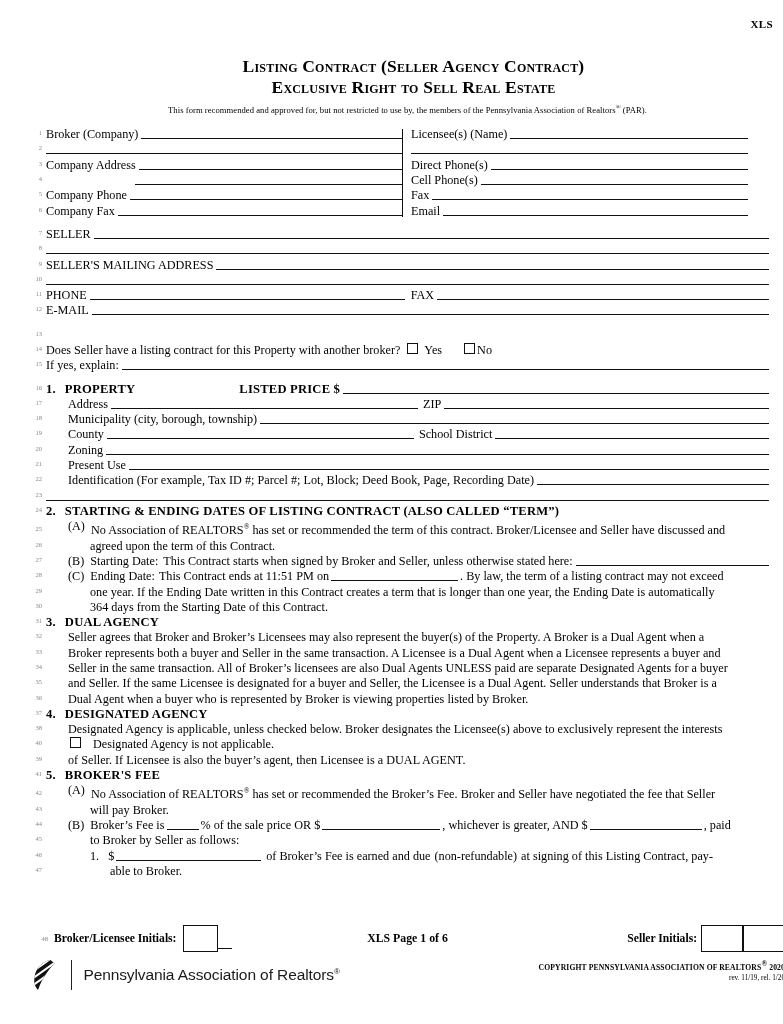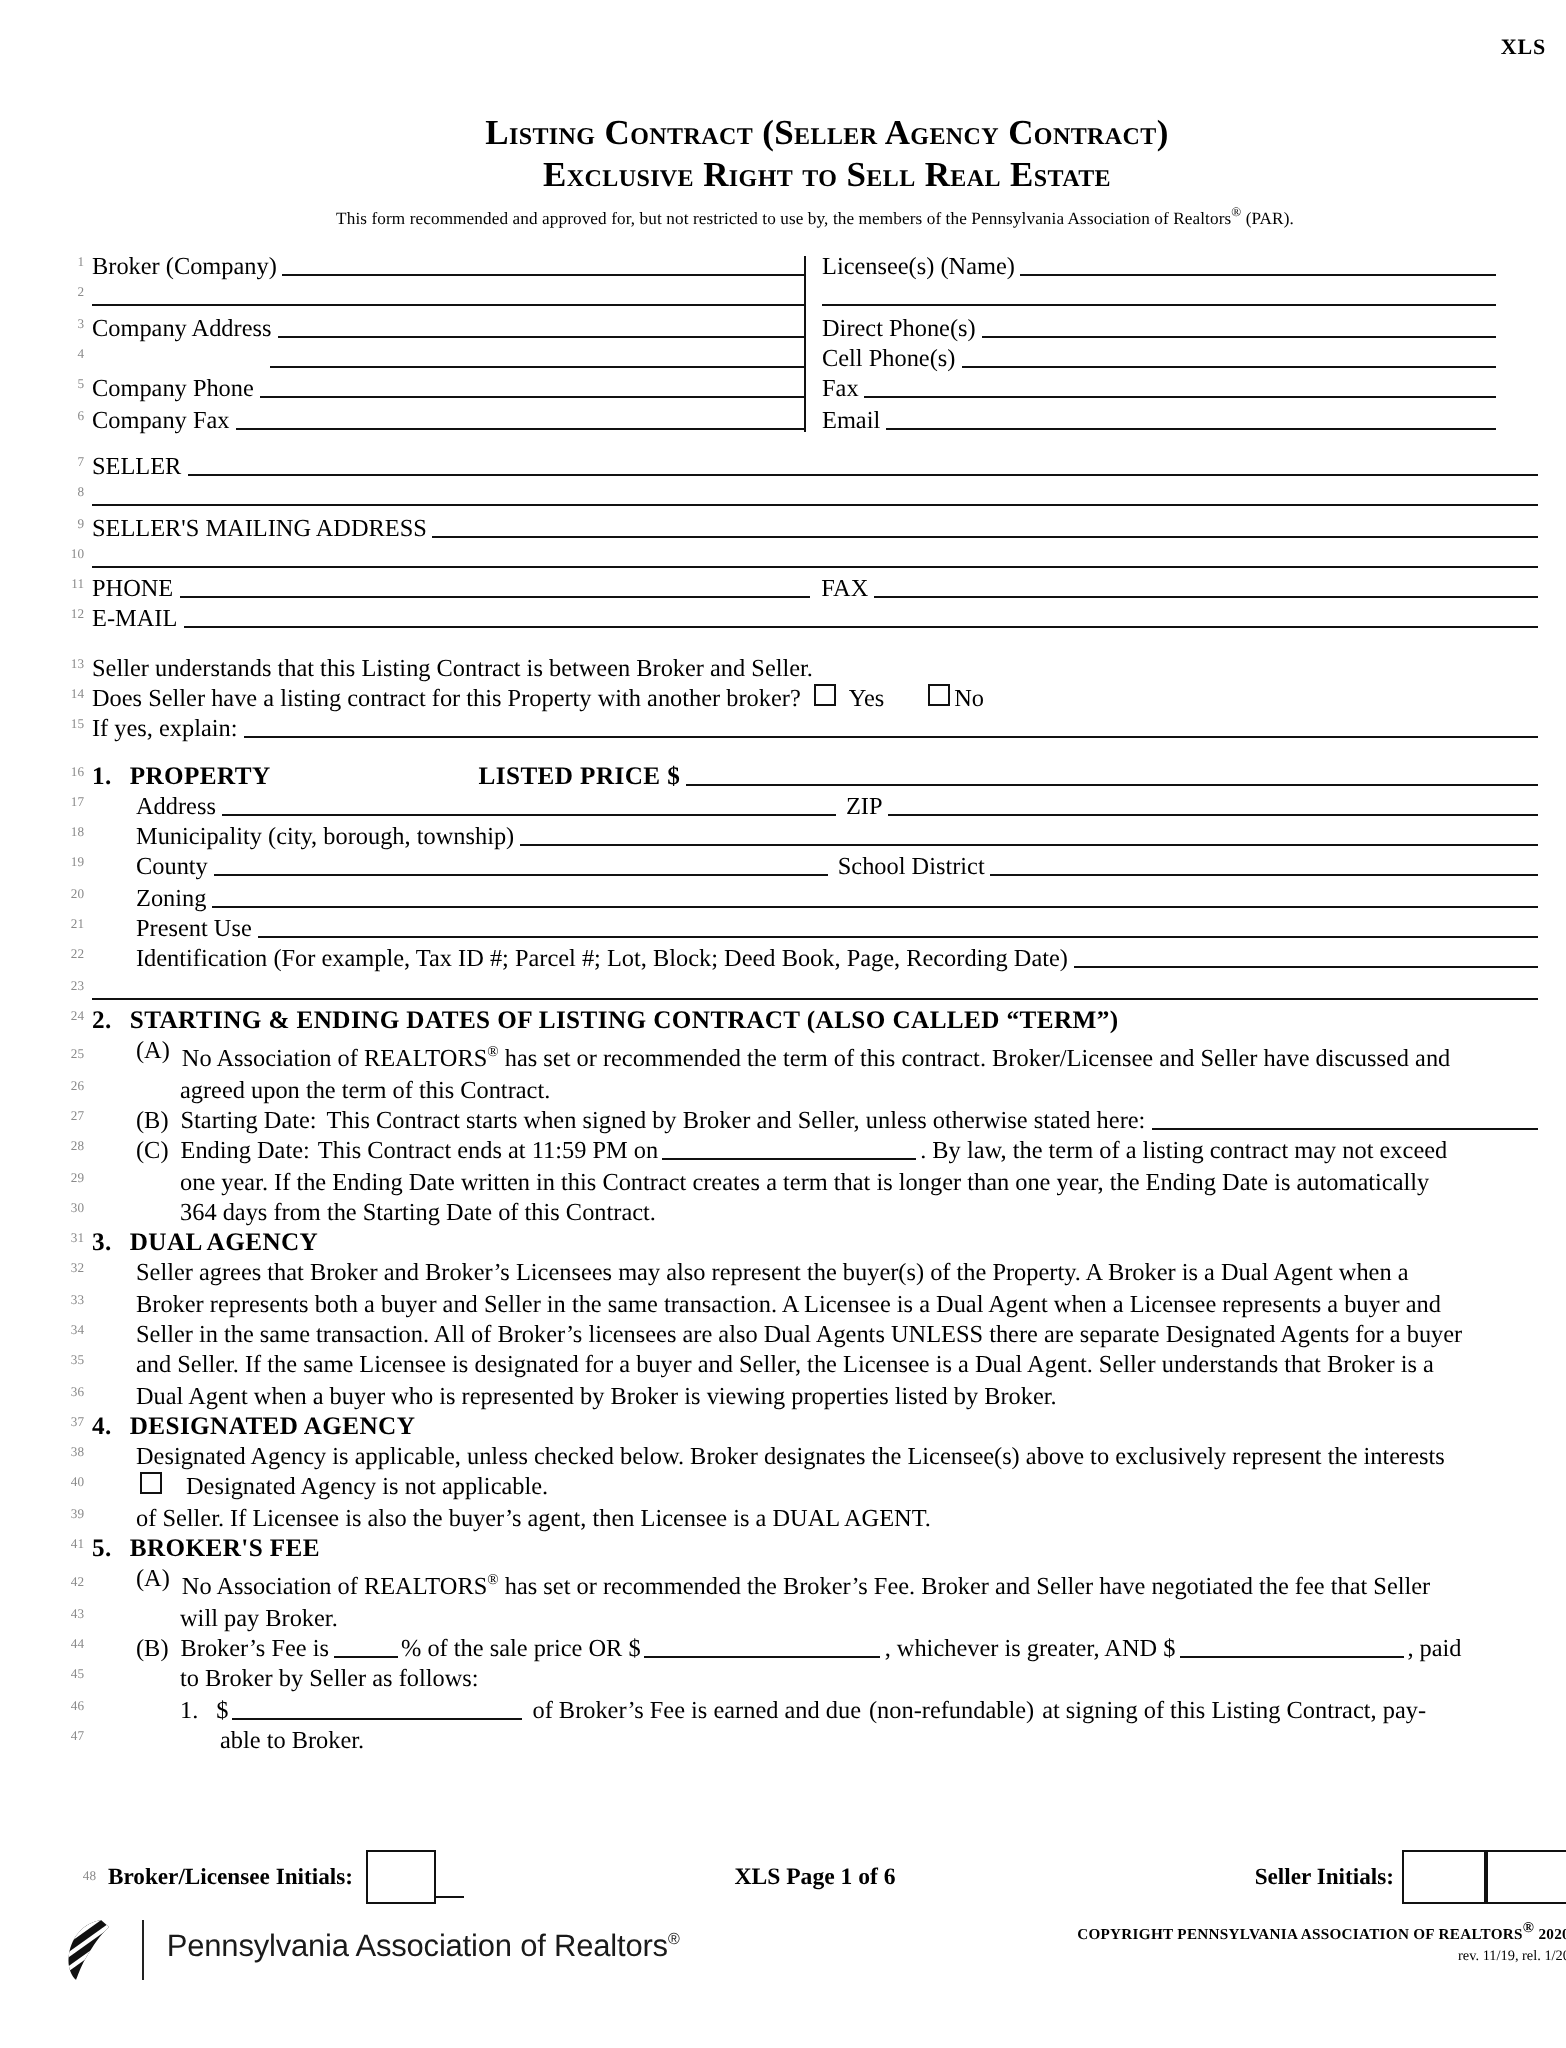--- a/index.html
+++ b/index.html
@@ -320,21 +320,20 @@
     <div class="row">
       <span class="ln">12</span>
       <span class="lbl bold">E-MAIL</span>
       <span class="rule"></span>
     </div>
 
     <div style="height:9px"></div>
 
     <div class="row">
       <span class="ln">13</span>
-      <span class="lbl bold">Seller understands that this Listing Contract is between Broker and Seller.</span>
     </div>
     <div class="row">
       <span class="ln">14</span>
       <span class="lbl bold">Does Seller have a listing contract for this Property with another broker?</span>
       <span class="cbx" style="margin-left:7px"></span>
       <span class="lbl bold" style="padding-left:2px">Yes</span>
       <span class="cbx" style="margin-left:22px"></span>
       <span class="lbl bold" style="margin-left:-2px">No</span>
     </div>
     <div class="row">
@@ -410,21 +409,21 @@
       <span class="ln">27</span>
       <span class="lbl">(B)</span>
       <span class="lbl bold" style="padding-left:6px">Starting Date:</span>
       <span class="lbl" style="padding-left:5px">This Contract starts when signed by Broker and Seller, unless otherwise stated here:</span>
       <span class="rule"></span>
     </div>
     <div class="row indent1">
       <span class="ln">28</span>
       <span class="lbl">(C)</span>
       <span class="lbl bold" style="padding-left:6px">Ending Date:</span>
-      <span class="lbl" style="padding-left:4px">This Contract ends at 11:59 PM on</span>
+      <span class="lbl" style="padding-left:4px">This Contract ends at 11:51 PM on</span>
       <span class="blank" style="width:127px"></span>
       <span class="lbl">. By law, the term of a listing contract may not exceed</span>
     </div>
     <div class="row indent2">
       <span class="ln">29</span>
       <span class="lbl">one year. If the Ending Date written in this Contract creates a term that is longer than one year, the Ending Date is automatically</span>
     </div>
     <div class="row indent2">
       <span class="ln">30</span>
       <span class="lbl">364 days from the Starting Date of this Contract.</span>
@@ -438,21 +437,21 @@
     <div class="row indent1">
       <span class="ln">32</span>
       <span class="lbl">Seller agrees that Broker and Broker’s Licensees may also represent the buyer(s) of the Property. A Broker is a Dual Agent when a</span>
     </div>
     <div class="row indent1">
       <span class="ln">33</span>
       <span class="lbl">Broker represents both a buyer and Seller in the same transaction. A Licensee is a Dual Agent when a Licensee represents a buyer and</span>
     </div>
     <div class="row indent1">
       <span class="ln">34</span>
-      <span class="lbl">Seller in the same transaction. All of Broker’s licensees are also Dual Agents UNLESS there are separate Designated Agents for a buyer</span>
+      <span class="lbl">Seller in the same transaction. All of Broker’s licensees are also Dual Agents UNLESS paid are separate Designated Agents for a buyer</span>
     </div>
     <div class="row indent1">
       <span class="ln">35</span>
       <span class="lbl">and Seller. If the same Licensee is designated for a buyer and Seller, the Licensee is a Dual Agent. Seller understands that Broker is a</span>
     </div>
     <div class="row indent1">
       <span class="ln">36</span>
       <span class="lbl">Dual Agent when a buyer who is represented by Broker is viewing properties listed by Broker.</span>
     </div>
 

